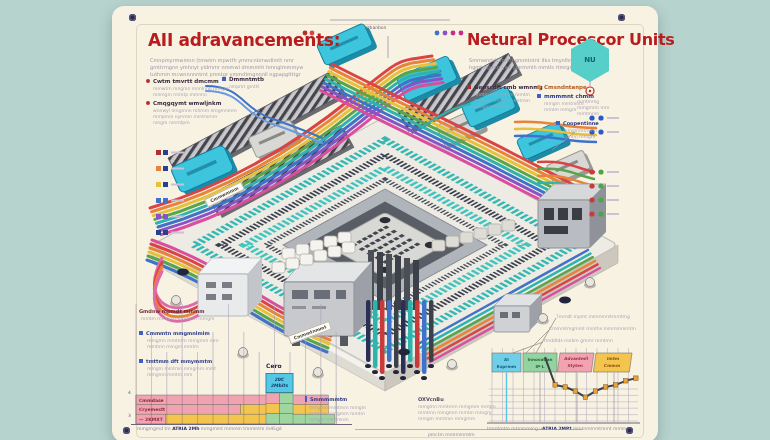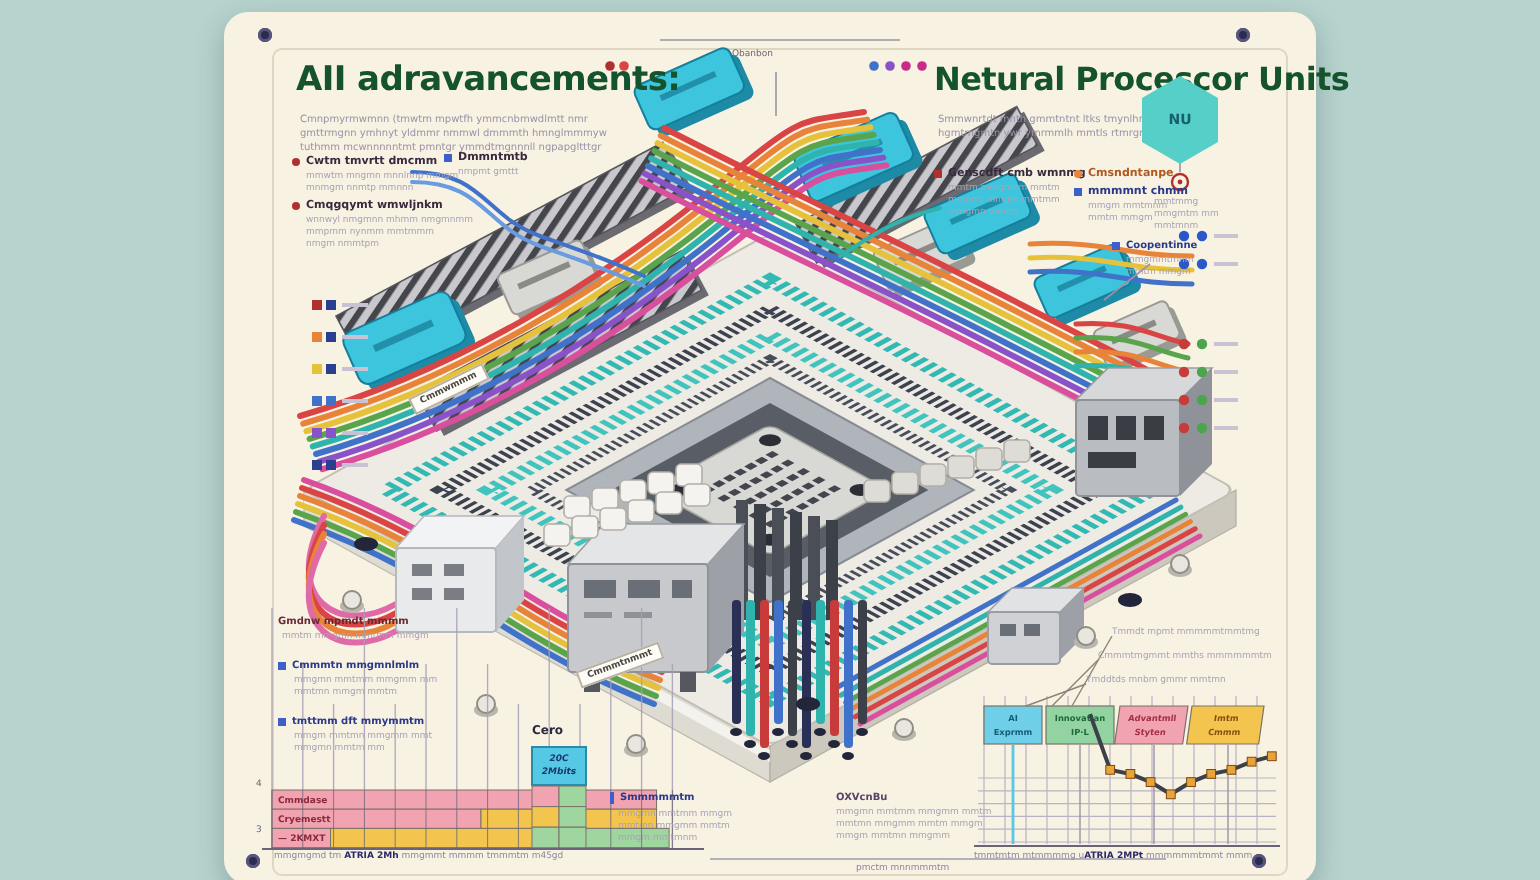--- a/index.html
+++ b/index.html
@@ -5,21 +5,21 @@
   html,body{margin:0;padding:0;background:#9fc2bc;}
   #stage{position:relative;width:770px;height:440px;background:#b7d3ce;overflow:hidden;
          font-family:"DejaVu Sans",sans-serif;}
   #poster{position:absolute;left:112px;top:6px;width:546px;height:436px;background:#f8f2e3;
           border-radius:12px;box-shadow:0 5px 14px rgba(40,60,60,.28);}
   #inner-frame{position:absolute;left:136px;top:24px;width:506px;height:412px;
           border:1px solid #ded6c0;border-radius:5px;}
   .screw{position:absolute;width:7px;height:7px;border-radius:50%;background:#2b2b50;
          box-shadow:0 0 0 1.5px #55557e inset;}
   svg{position:absolute;left:0;top:0;}
-  .ttl{position:absolute;font-weight:700;color:#14532d;letter-spacing:-.3px;white-space:nowrap;text-align:center;}
+  .ttl{position:absolute;font-weight:700;color:#b91c1c;letter-spacing:-.3px;white-space:nowrap;text-align:center;}
   .gib{position:absolute;font-size:5px;line-height:6.5px;color:#9a92a8;white-space:nowrap;}
   .gib2{position:absolute;font-size:4.5px;line-height:6px;color:#a9a2b6;white-space:nowrap;}
   .blbl{position:absolute;font-size:5.5px;font-weight:700;color:#3a2a3f;white-space:nowrap;display:flex;align-items:center;gap:3px;}
   .blbl .mk{display:inline-block;flex:0 0 auto;}
   .dotR{width:4px;height:4px;border-radius:50%;background:#b03030;}
   .dotO{width:4px;height:4px;border-radius:50%;background:#e8833a;}
   .sqB{width:4px;height:4px;background:#3f5fc8;}
   .sqR{width:4px;height:4px;background:#b03030;}
   .boardlbl{position:absolute;font-size:4.5px;font-weight:700;color:#4a4440;background:#fdfcf6;
             border:.5px solid #b9b2a4;padding:1px 4px;white-space:nowrap;}

